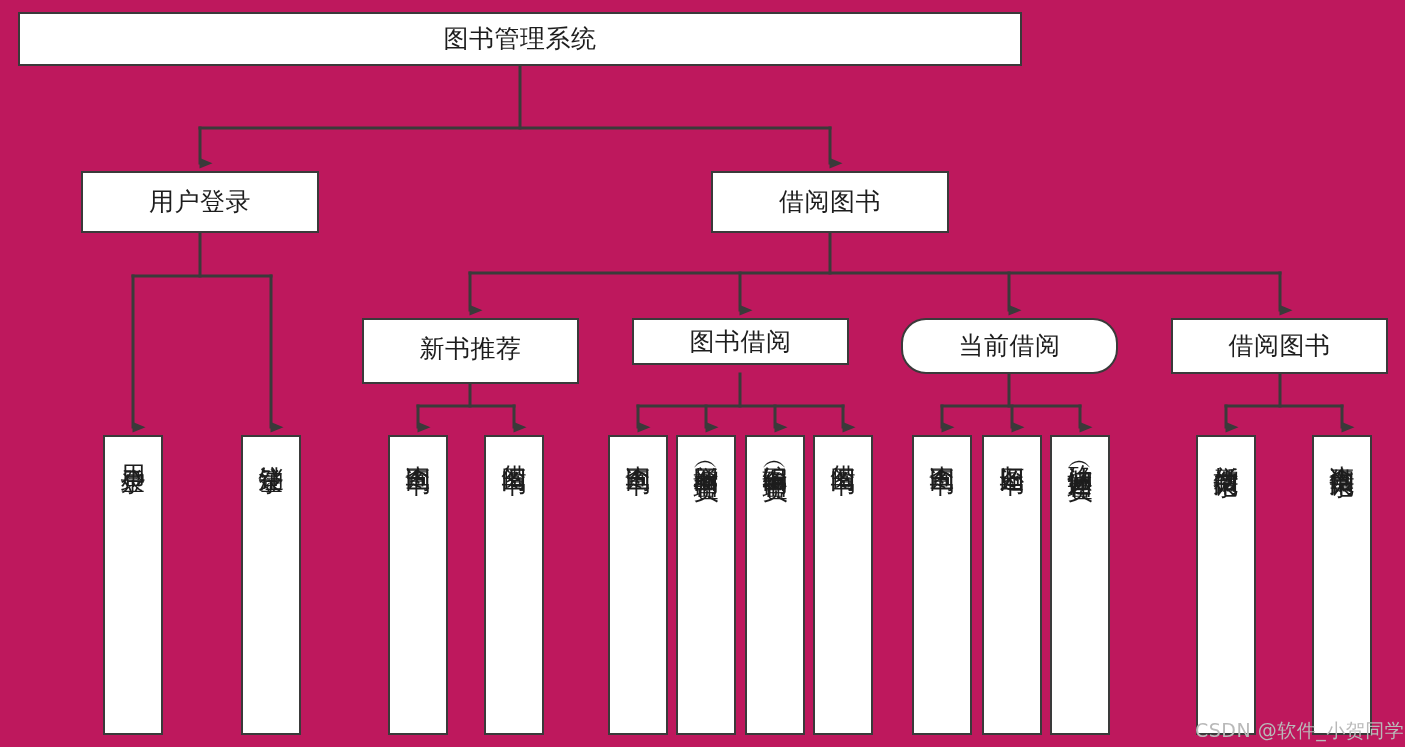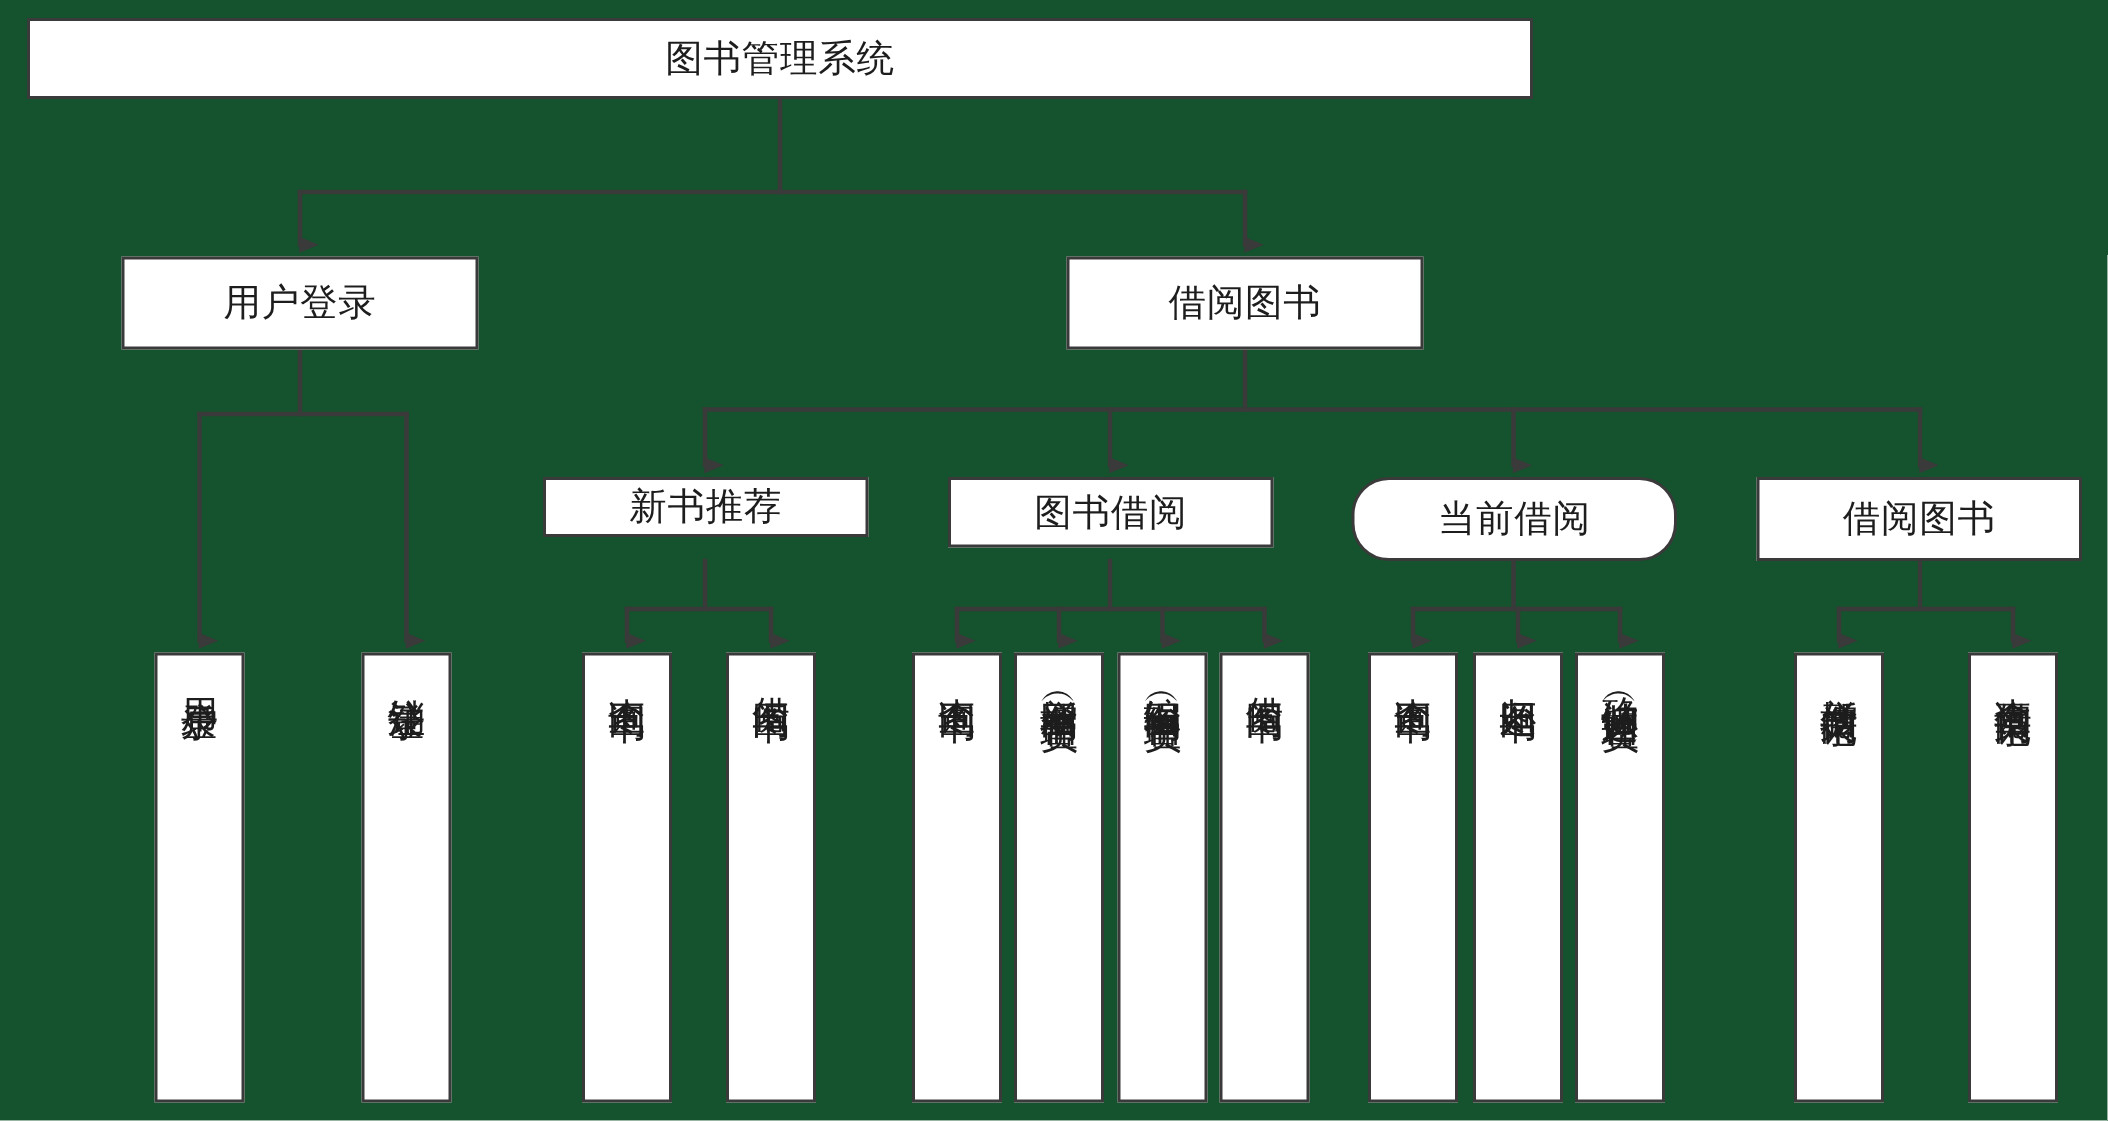--- a/index.html
+++ b/index.html
@@ -7,21 +7,21 @@
     padding: 0;
     background: #ffffff;
   }
   body {
     font-family: "DejaVu Sans", "Liberation Sans", sans-serif;
   }
   #canvas {
     position: relative;
     width: 1405px;
     height: 747px;
-    background: #14532d;
+    background: #be185d;
     overflow: hidden;
   }
   #edges {
     position: absolute;
     left: 0;
     top: 0;
     width: 1405px;
     height: 747px;
     pointer-events: none;
   }
@@ -130,21 +130,21 @@
     <span class="label">图书管理系统</span>
   </div>
 
   <div class="node horiz" style="left: 81px; top: 171px; width: 238px; height: 62px;">
     <span class="label">用户登录</span>
   </div>
   <div class="node horiz" style="left: 711px; top: 171px; width: 238px; height: 62px;">
     <span class="label">借阅图书</span>
   </div>
 
-  <div class="node horiz" style="left: 362px; top: 318px; width: 217px; height: 40px;">
+  <div class="node horiz" style="left: 362px; top: 318px; width: 217px; height: 66px; font-family: Liberation Mono, monospace;">
     <span class="label">新书推荐</span>
   </div>
   <div class="node horiz" style="left: 632px; top: 318px; width: 217px; height: 47px;">
     <span class="label">图书借阅</span>
   </div>
   <div class="node horiz" style="left: 901px; top: 318px; width: 217px; height: 56px; border-radius: 25px;">
     <span class="label">当前借阅</span>
   </div>
   <div class="node horiz" style="left: 1171px; top: 318px; width: 217px; height: 56px;">
     <span class="label">借阅图书</span>
@@ -183,14 +183,15 @@
   <div class="node vert" style="left: 1050px; top: 435px; width: 60px; height: 300px;">
     <span class="label">确认归还（管理员）</span>
   </div>
   <div class="node vert" style="left: 1196px; top: 435px; width: 60px; height: 300px;">
     <span class="label">新增借阅记录</span>
   </div>
   <div class="node vert" style="left: 1312px; top: 435px; width: 60px; height: 300px;">
     <span class="label">查询借阅记录</span>
   </div>
 
+  <div class="watermark" style="left: 1195px; top: 718px;">CSDN @软件_小贺同学</div>
 
 </div>
 
 </body></html>

